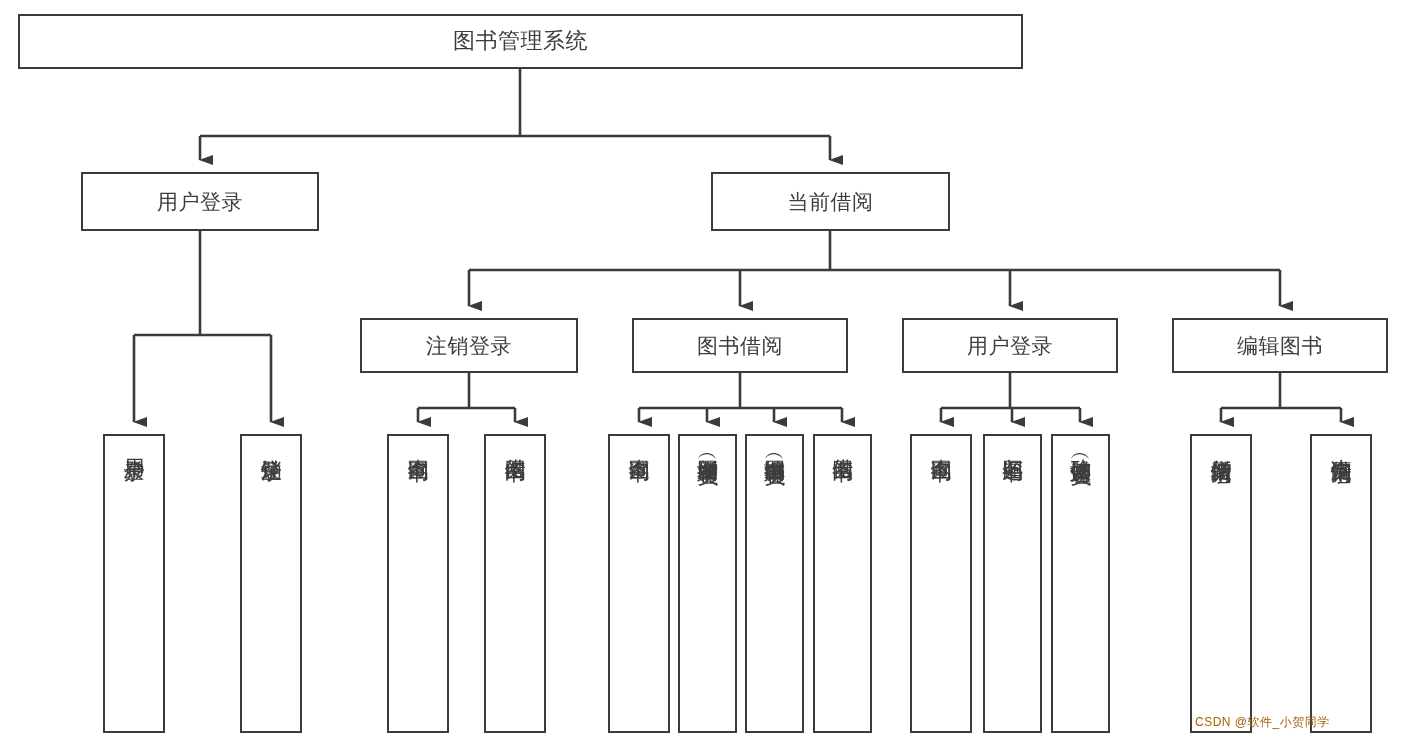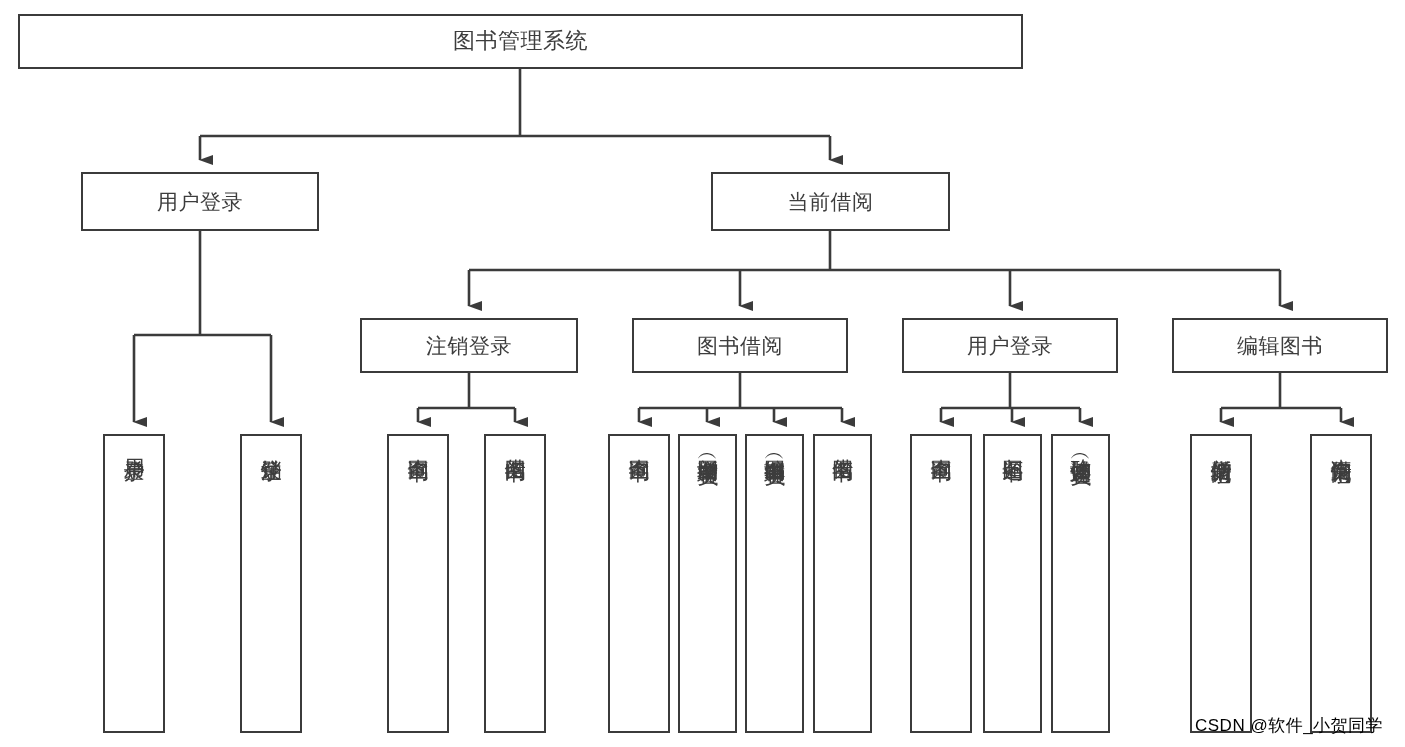--- a/index.html
+++ b/index.html
@@ -52,22 +52,22 @@
     font-size: 21px;
     line-height: 1.25;
     letter-spacing: 1px;
     white-space: nowrap;
   }
   .node.root .node-label {
     font-size: 22px;
   }
   .watermark {
     position: absolute;
-    font-size: 17px;
-    color: #000000;
+    font-size: 12px;
+    color: #a16207;
     white-space: nowrap;
     letter-spacing: 0.5px;
   }
 </style>
 </head>
 <body>
 
 <div id="canvas">
 
   <svg id="wires" viewBox="0 0 1405 747" xmlns="http://www.w3.org/2000/svg">

